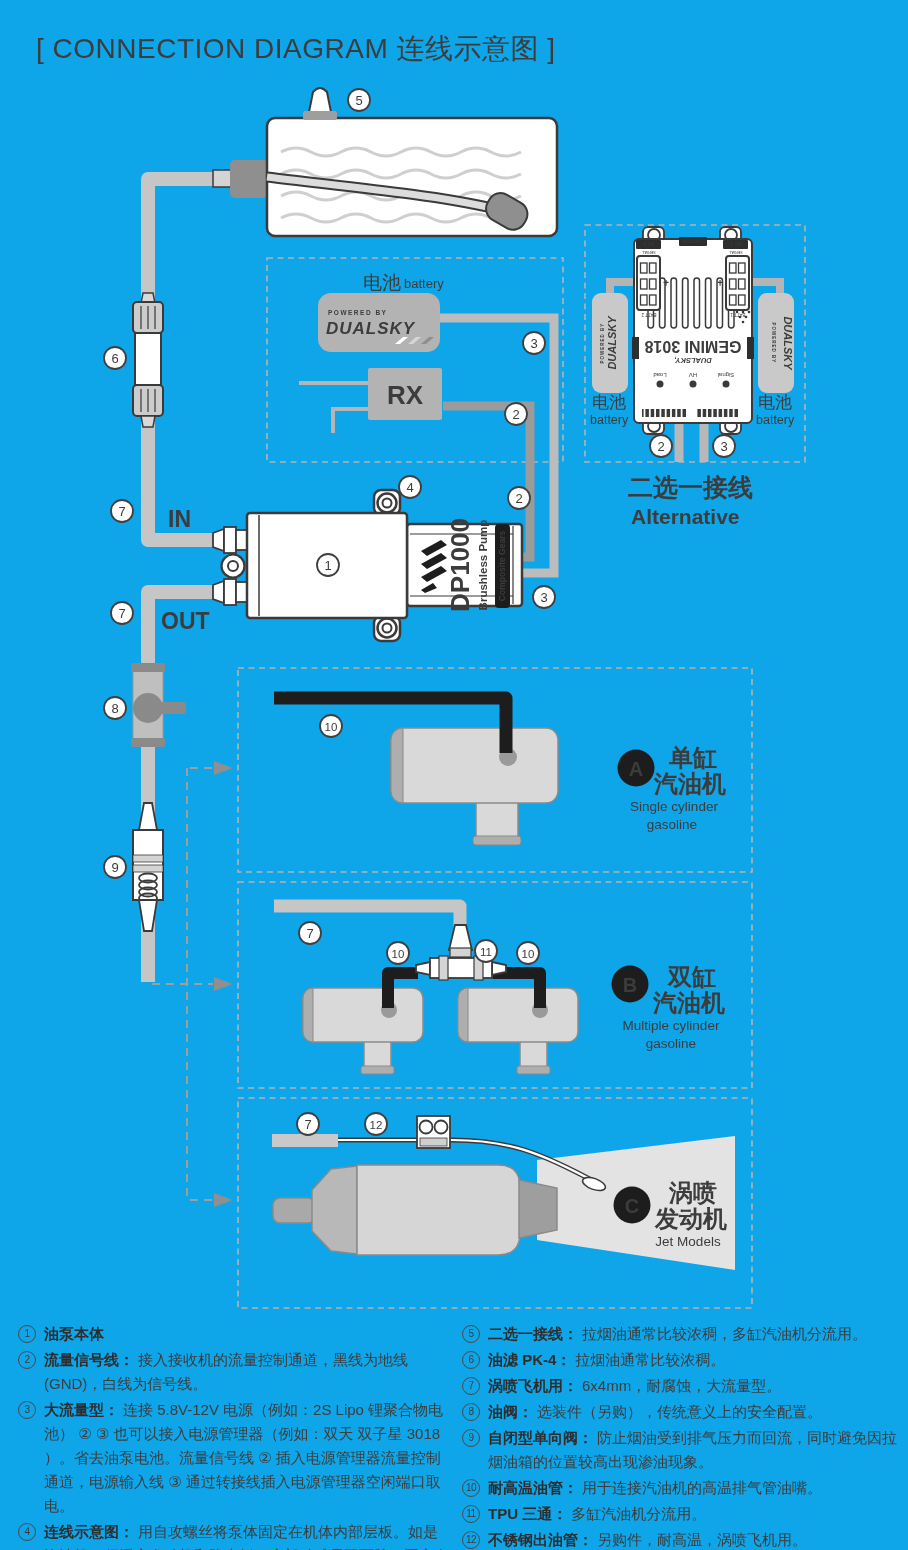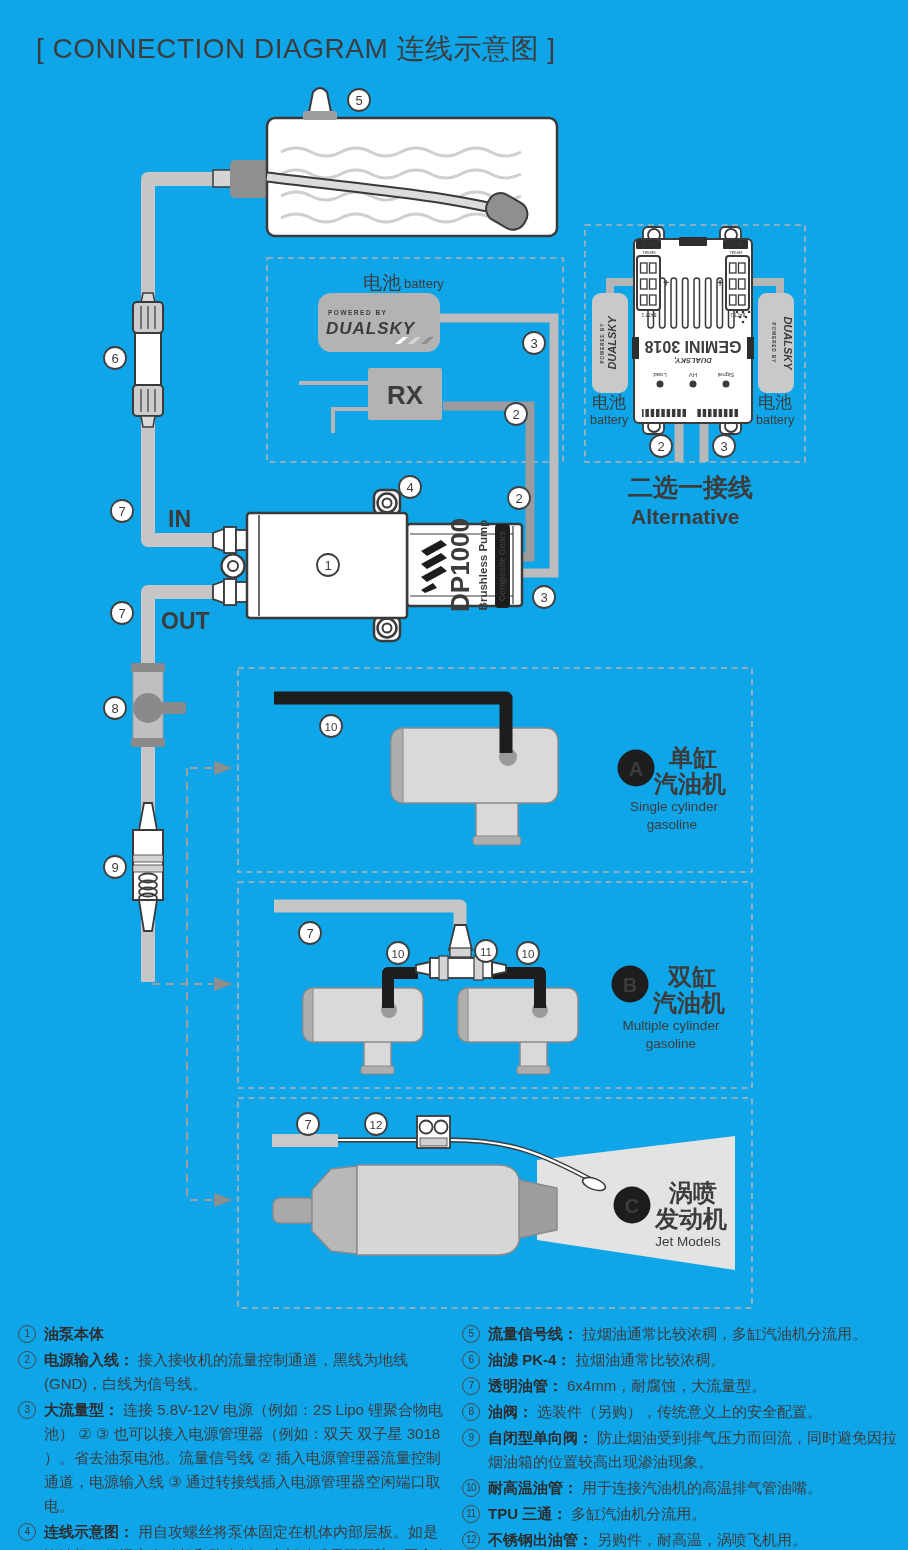--- a/index.html
+++ b/index.html
@@ -452,43 +452,43 @@
   </g>
 </svg>
 
 <div class="legend-col legend-left">
   <div class="li">
         <span class="ln">1</span>
         <div class="lbody"><span class="lt">油泵本体</span><span></span></div>
       </div>
   <div class="li">
         <span class="ln">2</span>
-        <div class="lbody"><span class="lt">电源输入线：</span><span>接入接收机的流量控制通道，黑线为地线 (GND)，白线为信号线。</span></div>
+        <div class="lbody"><span class="lt">流量信号线：</span><span>接入接收机的流量控制通道，黑线为地线 (GND)，白线为信号线。</span></div>
       </div>
   <div class="li">
         <span class="ln">3</span>
         <div class="lbody"><span class="lt">大流量型：</span><span>连接 5.8V-12V 电源（例如：2S Lipo 锂聚合物电池） ② ③ 也可以接入电源管理器（例如：双天 双子星 3018 ）。省去油泵电池。流量信号线 ② 插入电源管理器流量控制通道，电源输入线 ③ 通过转接线插入电源管理器空闲端口取电。</span></div>
       </div>
   <div class="li">
         <span class="ln">4</span>
         <div class="lbody"><span class="lt">连线示意图：</span><span>用自攻螺丝将泵体固定在机体内部层板。如是汽油机，须远离发动机和防火板，底部贴减震双面胶，固定在油箱附近。</span></div>
       </div>
 </div>
 <div class="legend-col legend-right">
   <div class="li">
         <span class="ln">5</span>
-        <div class="lbody"><span class="lt">流量信号线：</span><span>拉烟油通常比较浓稠，多缸汽油机分流用。</span></div>
+        <div class="lbody"><span class="lt">二选一接线：</span><span>拉烟油通常比较浓稠，多缸汽油机分流用。</span></div>
       </div>
   <div class="li">
         <span class="ln">6</span>
         <div class="lbody"><span class="lt">油滤 PK-4：</span><span>拉烟油通常比较浓稠。</span></div>
       </div>
   <div class="li">
         <span class="ln">7</span>
-        <div class="lbody"><span class="lt">透明油管：</span><span>6x4mm，耐腐蚀，大流量型。</span></div>
+        <div class="lbody"><span class="lt">涡喷飞机用：</span><span>6x4mm，耐腐蚀，大流量型。</span></div>
       </div>
   <div class="li">
         <span class="ln">8</span>
         <div class="lbody"><span class="lt">油阀：</span><span>选装件（另购），传统意义上的安全配置。</span></div>
       </div>
   <div class="li">
         <span class="ln">9</span>
         <div class="lbody"><span class="lt">自闭型单向阀：</span><span>防止烟油受到排气压力而回流，同时避免因拉烟油箱的位置较高出现渗油现象。</span></div>
       </div>
   <div class="li">

